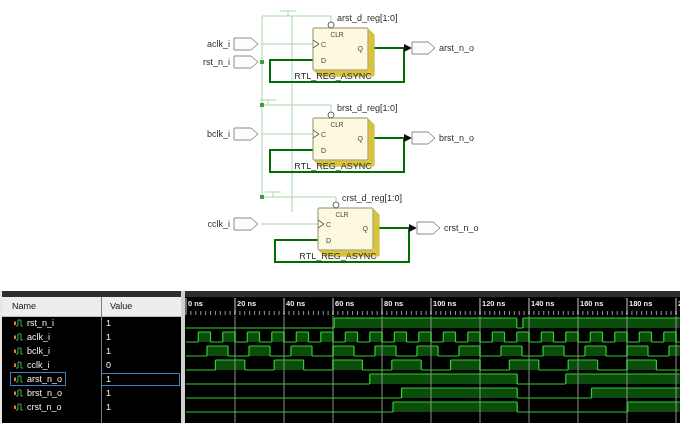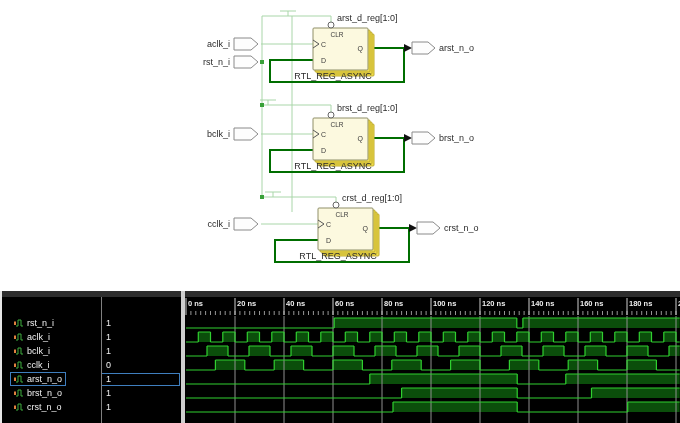--- a/index.html
+++ b/index.html
@@ -146,20 +146,24 @@
       <text x="321" y="153" class="spin">D</text>
       <text x="363" y="141" text-anchor="end" class="spin">Q</text>
       <text x="326" y="227" class="spin">C</text>
       <text x="326" y="243" class="spin">D</text>
       <text x="368" y="231" text-anchor="end" class="spin">Q</text>
     </svg>
   </div>
 
   <div id="wavepanel">
     <div id="topstrip"></div>
+    <div id="colheader">
+      <span class="h" style="left:12px">Name</span>
+      <span class="h" style="left:110px">Value</span>
+    </div>
     <div id="rows">
         <div class="wave-row">
           <div class="name-cell">
             <span class="name-wrap">
               <svg width="10" height="10" viewBox="0 0 10 10">
                 <rect x="0" y="3.5" width="2" height="3.5" fill="#e0813f"></rect>
                 <path d="M2,8 L4,8 L4,2 L7,2 L7,8 L9,8" fill="none" stroke="#3fae3f"></path>
               </svg>
               <span>rst_n_i</span>
             </span>

